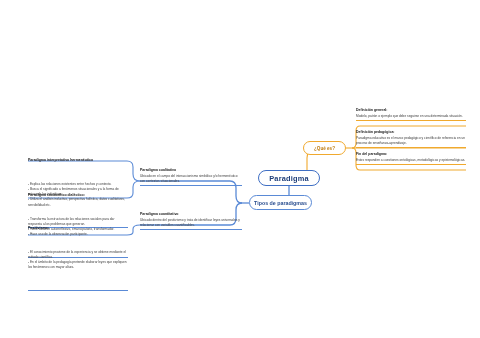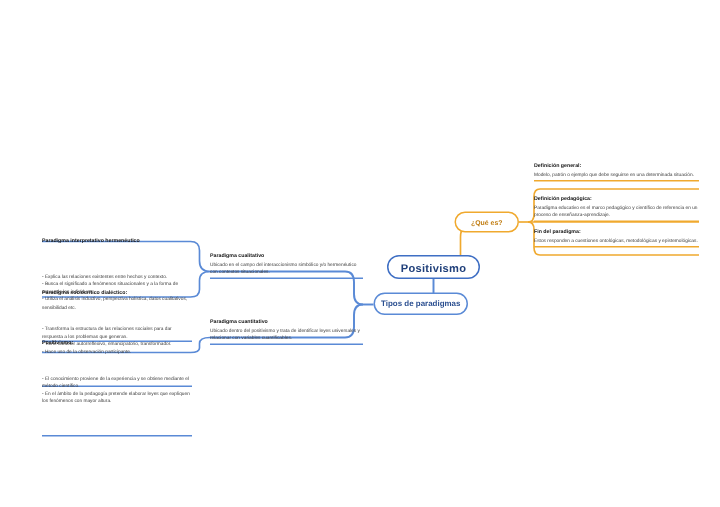--- a/index.html
+++ b/index.html
@@ -95,21 +95,21 @@
     <path d="M 242,203 Q 236,203 236,196 L 236,188 Q 236,181 230,181 L 140,181" fill="none" stroke="#5a8ad6" stroke-width="1.3"></path>
     <path d="M 242,203 Q 236,203 236,210 L 236,218 Q 236,225 230,225 L 140,225" fill="none" stroke="#5a8ad6" stroke-width="1.3"></path>
 
     <path d="M 140,181 Q 133,181 133,174 L 133,167 Q 133,161 127,161 L 28,161" fill="none" stroke="#5a8ad6" stroke-width="1.1"></path>
     <path d="M 140,181 Q 133,181 133,187 L 133,193 Q 133,198 127,198 L 28,198" fill="none" stroke="#5a8ad6" stroke-width="1.1"></path>
 
     <path d="M 140,225 Q 133,225 133,229 L 133,232 Q 133,235 127,235 L 28,235" fill="none" stroke="#5a8ad6" stroke-width="1.1"></path>
   </svg>
 
   <div class="node-root" style="left:258px;top:170px;width:62px;height:16px;">
-    <span>Positivismo</span>
+    <span>Paradigma</span>
   </div>
 
   <div class="node-sub-orange" style="left:303px;top:141px;width:43px;height:14px;">
     <span>¿Qué es?</span>
   </div>
 
   <div class="node-sub-blue" style="left:249px;top:195px;width:63px;height:15px;">
     <span>Tipos de paradigmas</span>
   </div>
 

